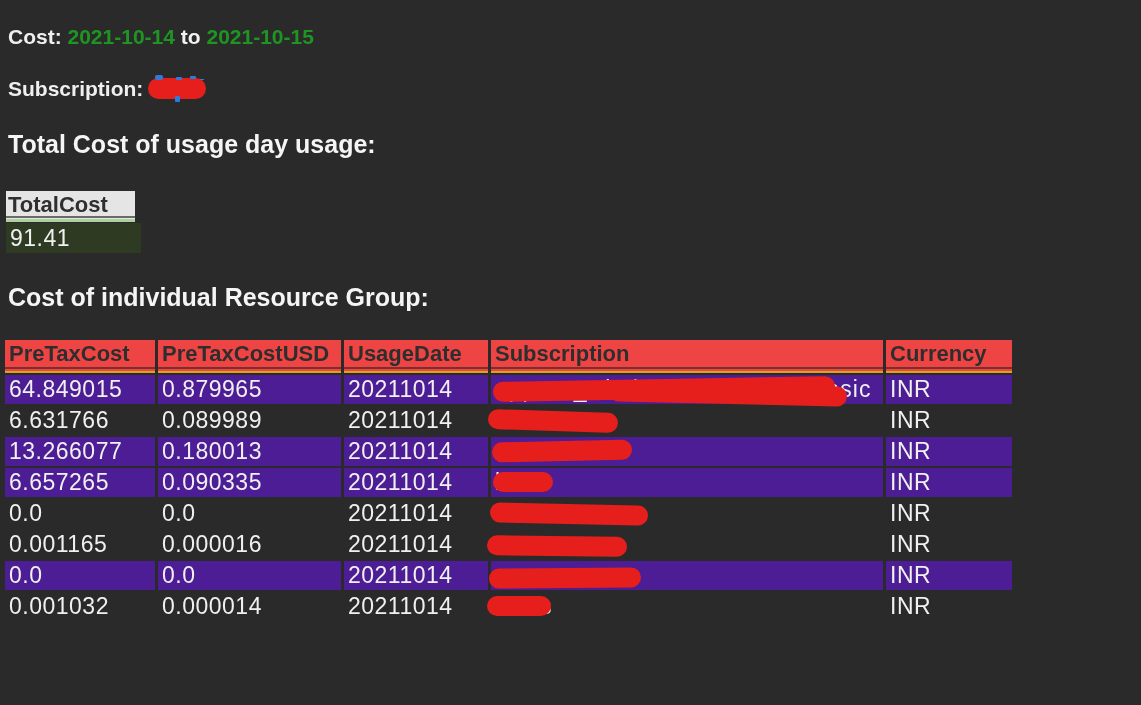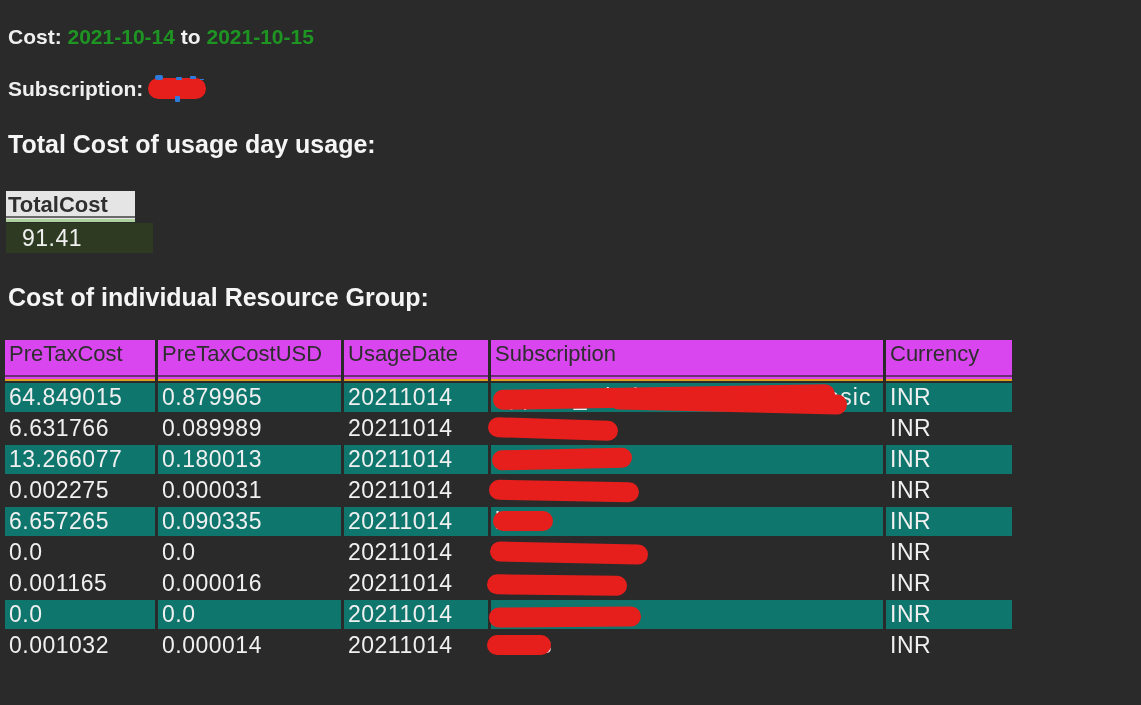--- a/index.html
+++ b/index.html
@@ -30,37 +30,37 @@
   
   .mini-table{left:6px;}
   .mini-th{
     width:127px;height:28px;line-height:28px;background:#e5e5e5;color:#2f2f2f;
     font-size:22px;font-weight:bold;padding-left:2px;position:relative;
     border-bottom:3px solid #aed29e;
   }
   .mini-th::after{content:"";position:absolute;left:0;right:0;bottom:1px;height:2px;background:rgba(40,40,40,0.65);}
   .mini-td{
     width:131px;height:30px;line-height:30px;background:#2e3b22;color:#f0f0f0;
-    font-size:23px;padding-left:16px;margin-top:1px;letter-spacing:0.5px;
+    font-size:23px;padding-left:4px;margin-top:1px;letter-spacing:0.5px;
   }
   
   table.rg{
     table-layout:fixed;border-collapse:separate;border-spacing:3px 2px;
   }
   table.rg th{
-    background:#d946ef;color:#2e2e2e;font-size:22px;font-weight:normal;text-align:left;
-    height:26px;padding:1px 0 12px 4px;position:relative;border-bottom:2px solid #dba41a;
+    background:#ef4444;color:#2e2e2e;font-size:22px;font-weight:bold;text-align:left;
+    height:26px;padding:1px 0 4px 4px;position:relative;border-bottom:2px solid #dba41a;
     white-space:nowrap;overflow:hidden;
   }
   table.rg th::after{content:"";position:absolute;left:0;right:0;bottom:2px;height:2px;background:rgba(35,35,35,0.6);}
   table.rg td{
     height:29px;line-height:29px;padding:0 0 0 4px;font-size:23px;color:#f0f0f0;
     letter-spacing:0.5px;white-space:nowrap;position:relative;overflow:visible;
   }
-  tr.odd td{background:#0f766e;}
+  tr.odd td{background:#4c1d95;}
   tr.even td{background:transparent;}
   .rg-text{letter-spacing:1px;}
   .blob{position:absolute;height:20px;border-radius:10px;background:#e71f1c;z-index:2;}
 </style>
 </head>
 <body>
 
 <div class="abs meta-line" style="top:25px">
   <span>Cost:</span>
   <span class="date-val">2021-10-14</span>
@@ -123,30 +123,20 @@
     <tr class="odd">
       <td>13.266077</td>
       <td>0.180013</td>
       <td>20211014</td>
       <td>
         <span class="rg-text"></span>
         <div class="blob" style="left:1px;top:4px;width:140px;transform:rotate(-1.2deg)"></div>
       </td>
       <td>INR</td>
     </tr>
-    <tr class="even">
-      <td>0.002275</td>
-      <td>0.000031</td>
-      <td>20211014</td>
-      <td>
-        <span class="rg-text"></span>
-        <div class="blob" style="left:-2px;top:5px;width:150px;transform:rotate(1deg)"></div>
-      </td>
-      <td>INR</td>
-    </tr>
     <tr class="odd">
       <td>6.657265</td>
       <td>0.090335</td>
       <td>20211014</td>
       <td>
         <span class="rg-text">bill</span>
         <div class="blob" style="left:2px;top:4px;width:60px"></div>
       </td>
       <td>INR</td>
     </tr>

